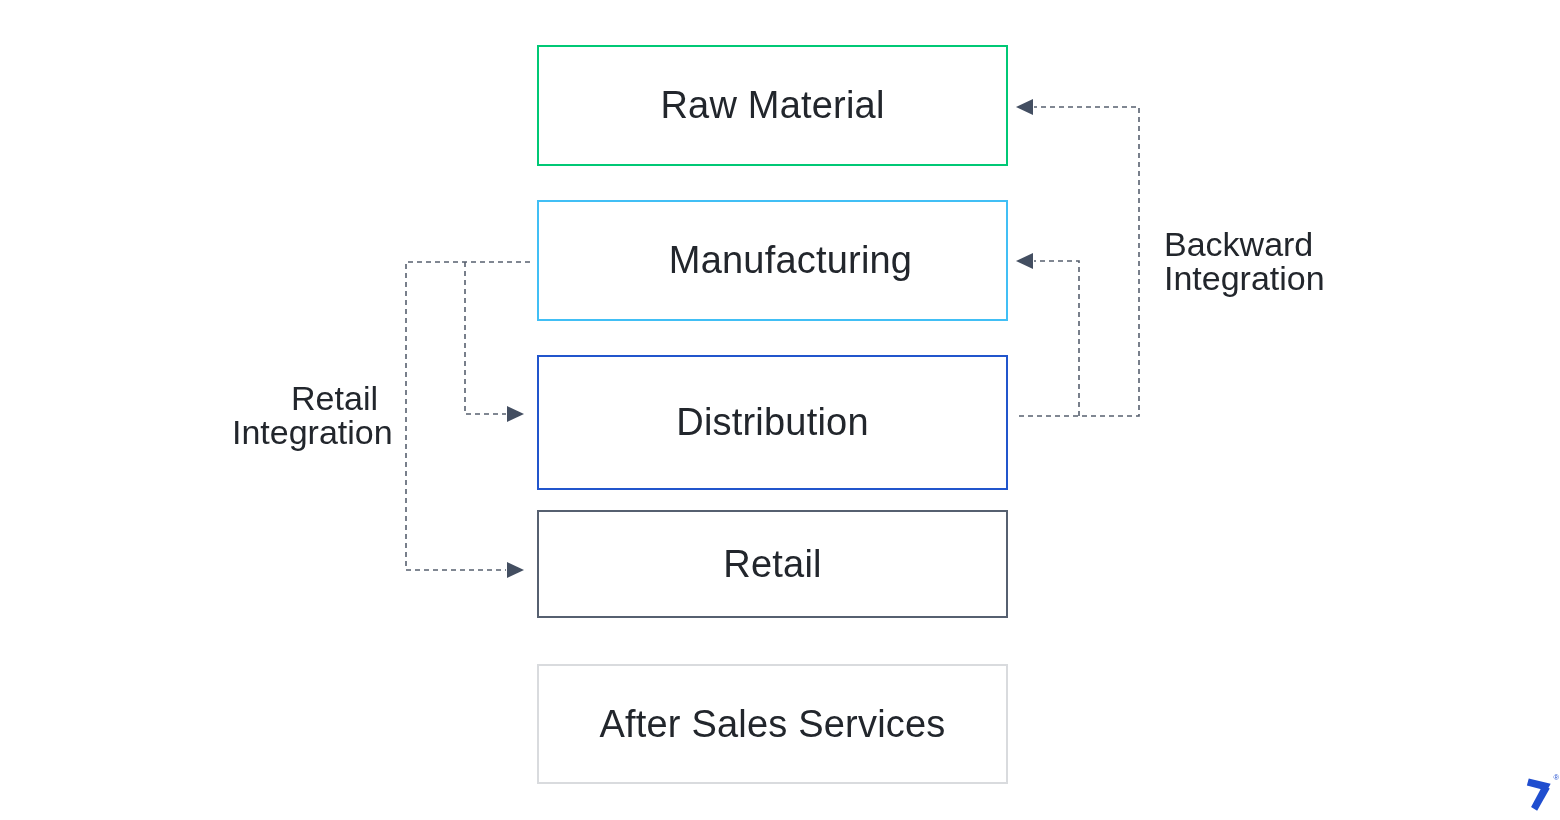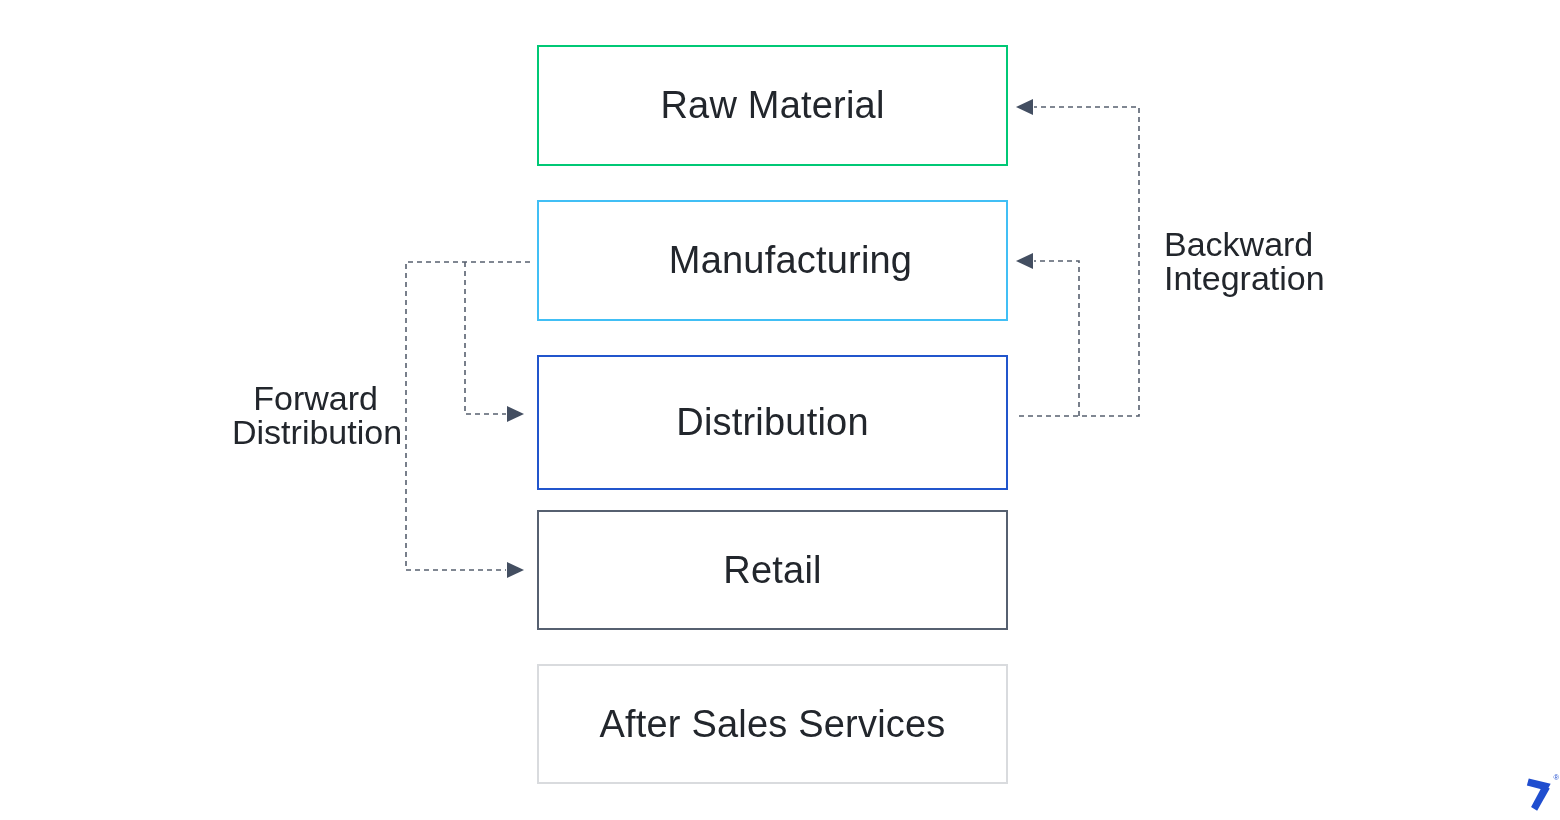--- a/index.html
+++ b/index.html
@@ -29,21 +29,21 @@
     align-items:center;
     justify-content:center;
     font-size:38px;
     font-weight:400;
     color:var(--text);
     letter-spacing:0.2px;
   }
   #box-raw{top:45px;height:121px;}
   #box-man{top:200px;height:121px;padding-left:36px;}
   #box-dis{top:355px;height:135px;}
-  #box-ret{top:510px;height:120px;}
+  #box-ret{top:510px;height:108px;}
   #box-aft{top:664px;height:120px;}
 
   .annotation{
     position:absolute;
     font-size:34px;
     line-height:34px;
     color:var(--text);
   }
   #forward-label{
     left:232px;top:381px;width:146px;
@@ -95,20 +95,20 @@
   <polyline class="dash" points="1079,416 1079,261 1034,261"></polyline>
   <polygon class="head" points="1016,261 1033,253 1033,269"></polygon>
 
   <polyline class="dash" points="530,262 406,262 406,570 506,570"></polyline>
   <polygon class="head" points="524,570 507,562 507,578"></polygon>
 
   <polyline class="dash" points="465,262 465,414 506,414"></polyline>
   <polygon class="head" points="524,414 507,406 507,422"></polygon>
 </svg>
 
-<div class="annotation" id="forward-label">Forward Distribution</div>
+<div class="annotation" id="forward-label">Retail Integration</div>
 <div class="annotation" id="backward-label">Backward Integration</div>
 
 <svg id="logo" viewBox="0 0 45 50">
   <path fill="var(--logo-blue)" d="M11.5 8.5 L35 14 L31 21.5 L9.5 16 Z"></path>
   <path fill="var(--logo-blue)" d="M26.5 15.5 L34 19 L20.5 43 L14 39 Z"></path>
   <text x="38" y="10" font-size="8" fill="var(--logo-blue)">®</text>
 </svg>
 
 </body></html>

